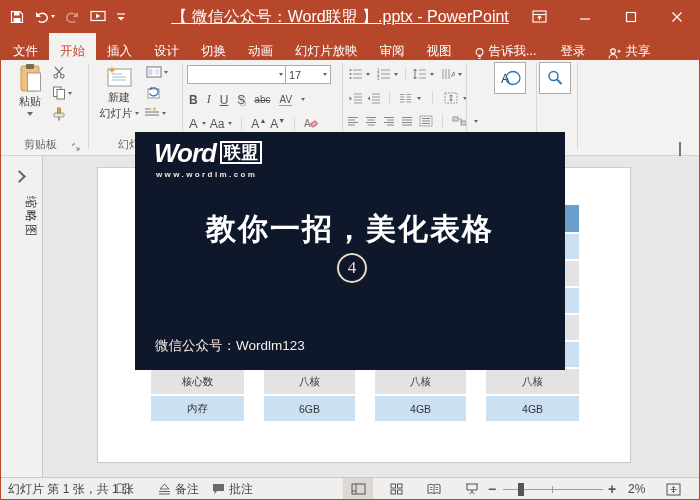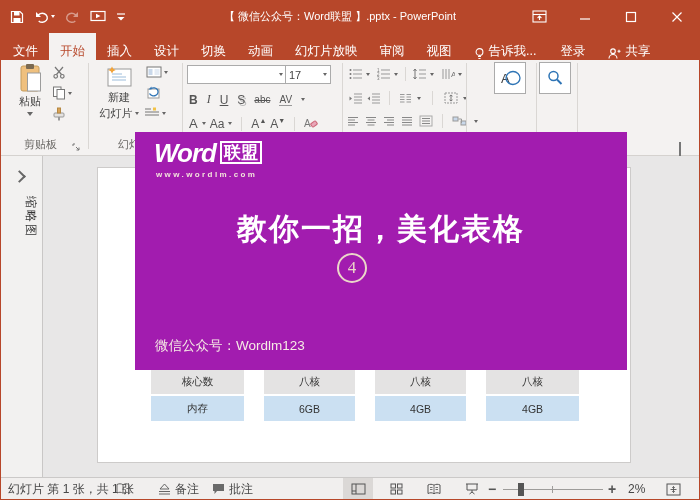--- a/index.html
+++ b/index.html
@@ -6,21 +6,21 @@
   body{width:700px;height:500px;position:relative;overflow:hidden;
        font-family:"Liberation Sans","DejaVu Sans",sans-serif;background:#E8E7E7;
        -webkit-font-smoothing:antialiased;}
   .abs{position:absolute;}
   svg{display:block;}
   
   .titlebar{position:absolute;left:0;top:0;width:700px;height:33px;background:#B7472A;color:#fff;}
   .qat{position:absolute;left:10px;top:0;height:33px;display:flex;align-items:center;gap:10px;}
   .qat .btn{display:flex;align-items:center;gap:2px;}
   .win-title{position:absolute;left:130px;top:0;width:420px;height:33px;line-height:33px;
-             text-align:center;font-size:11px;color:#fff;white-space:nowrap;}
+             text-align:center;font-size:16px;color:#fff;white-space:nowrap;text-decoration:underline;}
   .win-controls{position:absolute;right:0;top:0;height:33px;display:flex;align-items:center;}
   .win-controls .wbtn{width:46px;height:33px;display:flex;align-items:center;justify-content:center;}
   
   .tabs{position:absolute;left:0;top:33px;width:700px;height:27px;background:#B7472A;
         display:flex;align-items:stretch;font-size:12.5px;color:#fff;}
   .tab{padding:0 11px;display:flex;align-items:flex-end;white-space:nowrap;}
   .tab.first{margin-left:2px;}
   .tab.active{background:#F4F2F1;color:#B7472A;}
   .tab .ticon{margin-right:4px;}
   
@@ -49,21 +49,21 @@
               transform:rotate(90deg);transform-origin:18px 18px;white-space:nowrap;letter-spacing:2px;}
   .slide{position:absolute;left:97px;top:11px;width:534px;height:296px;background:#fff;border:1px solid #CDCBCA;box-sizing:border-box;}
   
   .ppt-table{position:absolute;left:53px;top:37px;width:428px;display:flex;flex-direction:column;gap:2px;}
   .trow{display:flex;gap:20px;height:25px;}
   .trow.hdr{height:27px;}
   .tcell{display:flex;align-items:center;justify-content:center;font-size:10.5px;color:#333;}
   .c1{width:106px;} .c2{width:104px;} .c3{width:104px;} .c4{width:106px;}
   .bg-hdr{background:#69A1CE;} .bg-blue{background:#CBE0F2;} .bg-gray{background:#E4E3E3;}
   
-  .overlay{position:absolute;left:135px;top:132px;width:492px;height:238px;background:#a21caf;z-index:60;color:#fff;}
+  .overlay{position:absolute;left:135px;top:132px;width:430px;height:238px;background:#0f172a;z-index:60;color:#fff;}
   .logo{position:absolute;left:19px;top:8px;display:flex;align-items:flex-end;}
   .logo-word{font-size:26px;font-weight:bold;font-style:italic;letter-spacing:-1px;line-height:26px;}
   .logo-lm{font-size:17px;font-weight:bold;border:2px solid #fff;padding:0 2px;margin-left:4px;margin-bottom:2px;line-height:19px;}
   .logo-url{position:absolute;left:21px;top:38px;font-size:8px;font-weight:bold;letter-spacing:2.4px;color:#F3E4DC;}
   .ov-title{position:absolute;left:0;top:77px;width:100%;text-align:center;font-size:30px;font-weight:bold;
             letter-spacing:2px;color:#fff;}
   .ov-badge{position:absolute;left:202px;top:121px;width:26px;height:26px;border:2px solid #EBD7C9;border-radius:50%;
             display:flex;align-items:center;justify-content:center;font-family:"Liberation Serif","DejaVu Serif",serif;
             font-size:17px;color:#EBD7C9;}
   .ov-footer{position:absolute;left:20px;top:205px;font-size:13.5px;color:#F6EBE5;}

